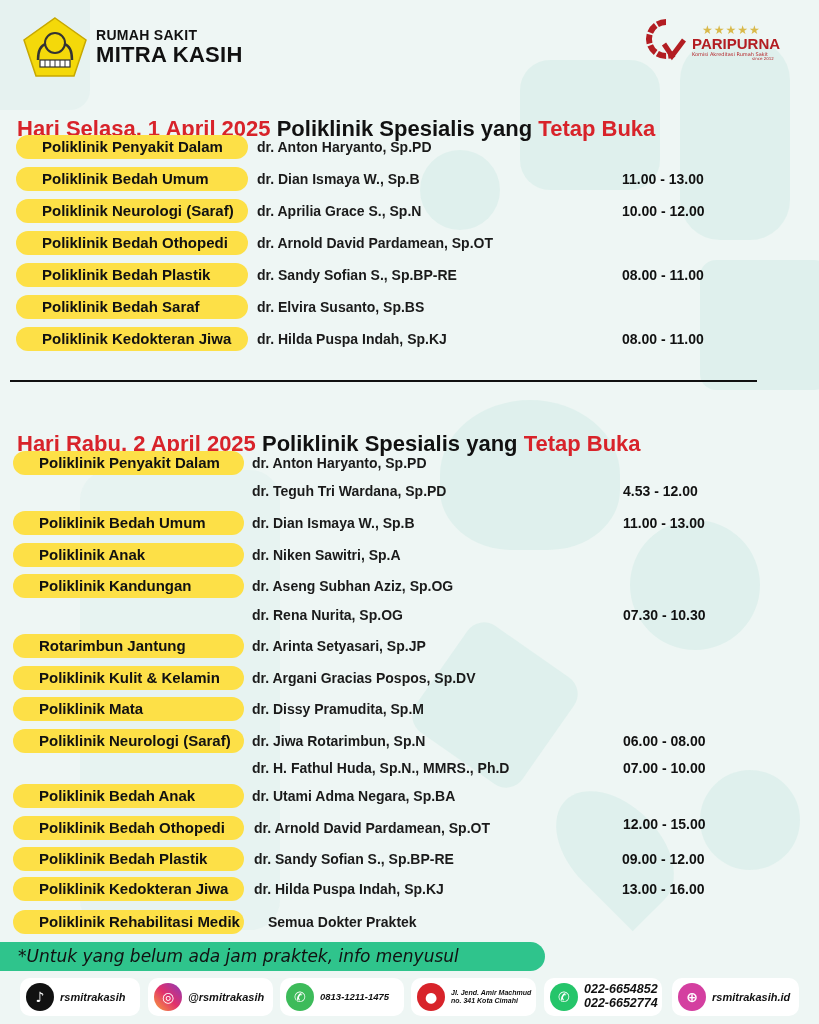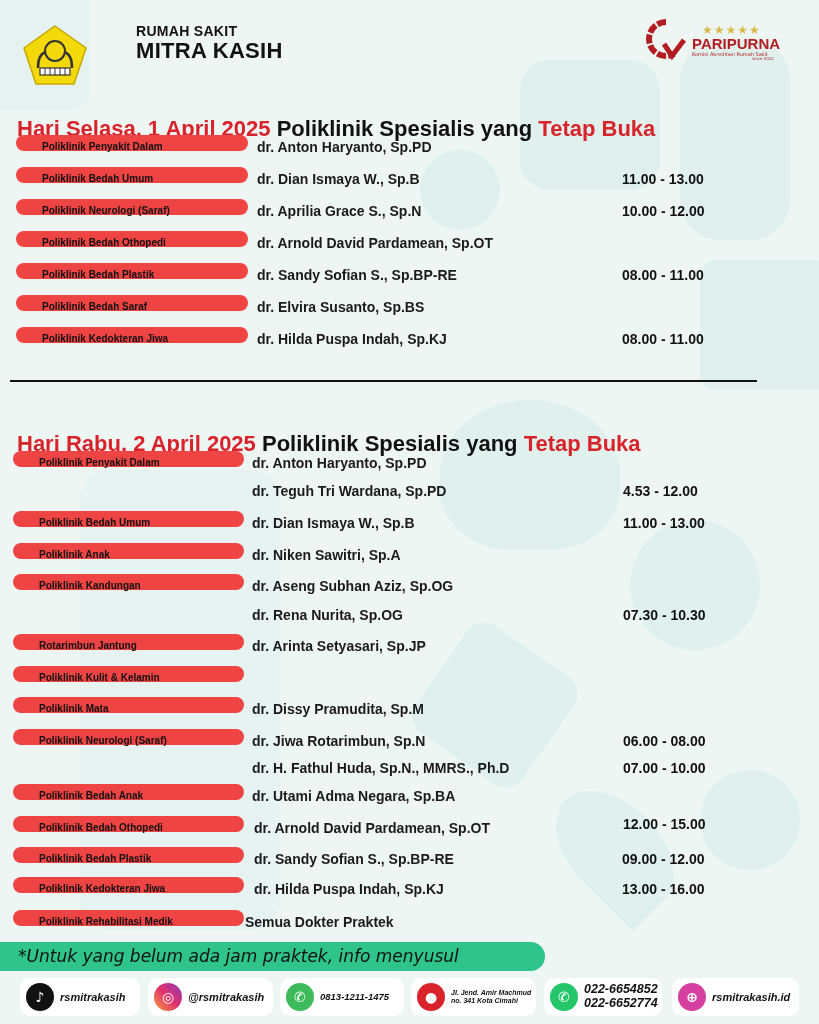--- a/index.html
+++ b/index.html
@@ -8,21 +8,21 @@
     font-family: "DejaVu Sans", sans-serif;
     background: #eef6f4;
     position: relative;
     color: #111;
   }
   .bg { position: absolute; inset: 0; overflow: hidden; z-index: 0; }
   .bg .shape { position: absolute; background: #d9eeea; opacity: 0.7; }
   .content { position: absolute; inset: 0; z-index: 1; }
 
   
-  .logo-left { position: absolute; left: 22px; top: 24px; display: flex; align-items: flex-start; gap: 40px; }
+  .logo-left { position: absolute; left: 22px; top: 16px; display: flex; align-items: center; }
   .pentagon { width: 66px; height: 62px; position: relative; }
   .logo-text { margin-left: 8px; line-height: 1; }
   .logo-text .l1 { font-family: "Liberation Sans", sans-serif; font-weight: 900; font-size: 14px; letter-spacing: 0.3px; }
   .logo-text .l2 { font-family: "Liberation Sans", sans-serif; font-weight: 900; font-size: 22px; margin-top: 2px; letter-spacing: 0.3px; }
 
   .logo-right { position: absolute; left: 644px; top: 18px; display: flex; align-items: center; }
   .paripurna-text { margin-left: 4px; line-height: 1; }
   .stars { color: #d9b94a; font-size: 12px; letter-spacing: 1px; margin-left: 10px; }
   .parip { color: #b31d22; font-family: "Liberation Sans", sans-serif; font-weight: 700; font-size: 15px; }
   .parip-sub { color: #b31d22; font-size: 5px; margin-top: 1px; }
@@ -33,23 +33,23 @@
     position: absolute; left: 17px;
     font-family: "Liberation Sans", sans-serif;
     font-weight: 700; font-size: 22px; white-space: nowrap; margin-top: 24px;
   }
   .red { color: #d8232a; }
   .blk { color: #111; }
 
   
   .row { position: absolute; left: 0; width: 819px; height: 24px; }
   .pill {
-    position: absolute; height: 16px; border-radius: 12px;
-    background: #ef4444;
-    font-family: "Liberation Sans", sans-serif; font-weight: 700; font-size: 10px;
+    position: absolute; height: 24px; border-radius: 12px;
+    background: #fde047;
+    font-family: "Liberation Sans", sans-serif; font-weight: 700; font-size: 15px;
     line-height: 24px; padding-left: 26px; color: #111; white-space: nowrap;
   }
   .doctor {
     position: absolute; font-family: "Liberation Sans", sans-serif; font-weight: 700;
     font-size: 14px; line-height: 24px; color: #1a1a1a; white-space: nowrap;
   }
   .time {
     position: absolute; font-family: "Liberation Sans", sans-serif; font-weight: 700;
     font-size: 14px; line-height: 24px; color: #111; white-space: nowrap;
   }
@@ -212,20 +212,21 @@
       <div class="doctor" style="left:252px;">dr. Rena Nurita, Sp.OG</div>
       <div class="time" style="left:623px;">07.30 - 10.30</div>
     </div>
     <div class="row" style="top:634px;">
       <div class="pill" style="left:13px;width:231px;">Rotarimbun Jantung</div>
       <div class="doctor" style="left:252px;">dr. Arinta Setyasari, Sp.JP</div>
       <div class="time" style="left:623px;"></div>
     </div>
     <div class="row" style="top:666px;">
       <div class="pill" style="left:13px;width:231px;">Poliklinik Kulit &amp; Kelamin</div>
+      <div class="doctor" style="left:252px;">dr. Argani Gracias Pospos, Sp.DV</div>
       <div class="time" style="left:623px;"></div>
     </div>
     <div class="row" style="top:697px;">
       <div class="pill" style="left:13px;width:231px;">Poliklinik Mata</div>
       <div class="doctor" style="left:252px;">dr. Dissy Pramudita, Sp.M</div>
       <div class="time" style="left:623px;"></div>
     </div>
     <div class="row" style="top:729px;">
       <div class="pill" style="left:13px;width:231px;">Poliklinik Neurologi (Saraf)</div>
       <div class="doctor" style="left:252px;">dr. Jiwa Rotarimbun, Sp.N</div>
@@ -250,21 +251,21 @@
       <div class="doctor" style="left:254px;">dr. Sandy Sofian S., Sp.BP-RE</div>
       <div class="time" style="left:622px;">09.00 - 12.00</div>
     </div>
     <div class="row" style="top:877px;">
       <div class="pill" style="left:13px;width:231px;">Poliklinik Kedokteran Jiwa</div>
       <div class="doctor" style="left:254px;">dr. Hilda Puspa Indah, Sp.KJ</div>
       <div class="time" style="left:622px;">13.00 - 16.00</div>
     </div>
     <div class="row" style="top:910px;">
       <div class="pill" style="left:13px;width:231px;">Poliklinik Rehabilitasi Medik</div>
-      <div class="doctor" style="left:245px;">Semua Dokter Praktek</div>
+      <div class="doctor" style="left:268px;">Semua Dokter Praktek</div>
       <div class="time" style="left:622px;"></div>
     </div>
   </div>
 
   <div class="note">*Untuk yang belum ada jam praktek, info menyusul</div>
 
   <div class="footer">
     <div class="card" style="left:20px;width:120px;">
       <div class="ficon" style="background:#111;">♪</div>
       <div class="ftext">rsmitrakasih</div>

